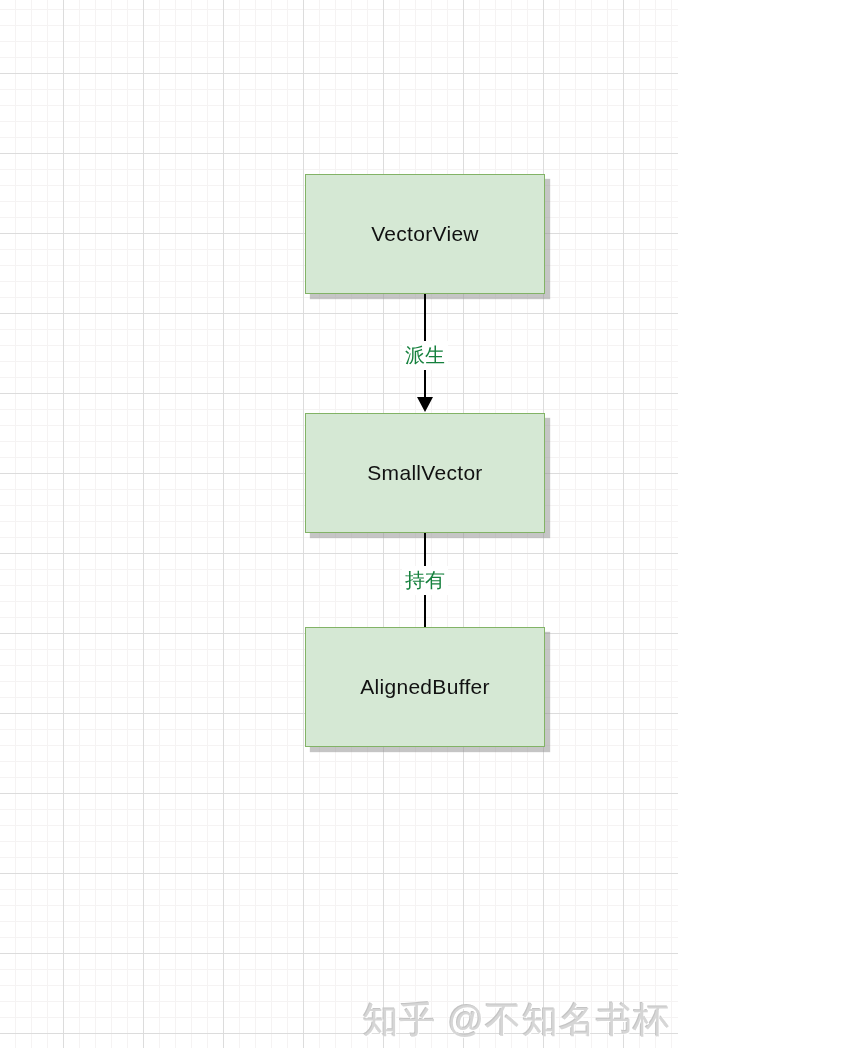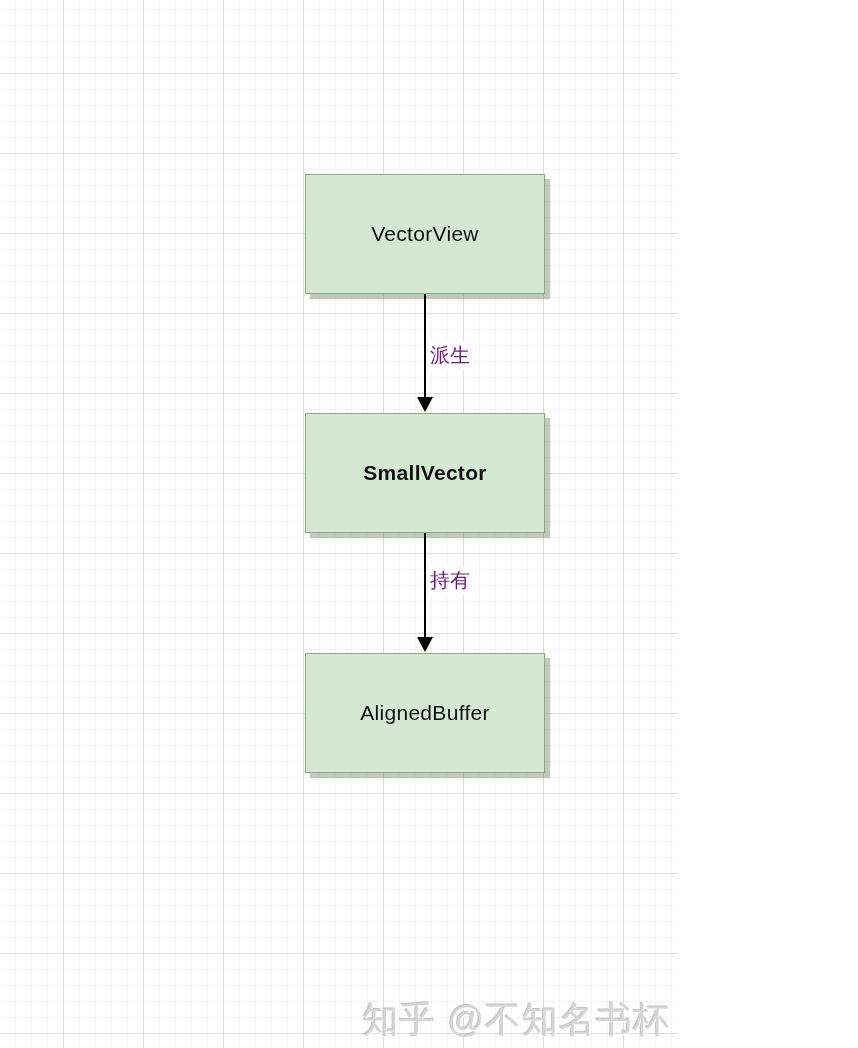--- a/index.html
+++ b/index.html
@@ -55,26 +55,26 @@
     position: absolute;
     left: 417px;
     width: 0;
     height: 0;
     border-left: 8px solid transparent;
     border-right: 8px solid transparent;
     border-top: 15px solid #000000;
   }
   .edge-label {
     position: absolute;
-    left: 450px;
+    left: 425px;
     transform: translateX(-50%);
     background: #ffffff;
     padding: 1px 3px;
     font-size: 20px;
-    color: #701a75;
+    color: #15803d;
     white-space: nowrap;
   }
   .watermark {
     position: absolute;
     top: 996px;
     right: 8px;
     font-size: 36px;
     letter-spacing: 1px;
     color: #d6d6d6;
     text-shadow: 1px 1px 0 #ffffff, -1px -1px 0 #c4c4c4;
@@ -87,27 +87,27 @@
 <div class="canvas">
 
   <div class="node" style="top:174px;">
     <span class="node-label">VectorView</span>
   </div>
 
   <div class="edge-line" style="top:294px; height:103px;"></div>
   <div class="arrowhead" style="top:397px;"></div>
   <div class="edge-label" style="top:341px;">派生</div>
 
-  <div class="node" style="top:413px;font-weight:bold;">
+  <div class="node" style="top:413px;">
     <span class="node-label">SmallVector</span>
   </div>
 
   <div class="edge-line" style="top:533px; height:104px;"></div>
   <div class="arrowhead" style="top:637px;"></div>
   <div class="edge-label" style="top:566px;">持有</div>
 
-  <div class="node" style="top:653px;">
+  <div class="node" style="top:627px;">
     <span class="node-label">AlignedBuffer</span>
   </div>
 
   <div class="watermark">知乎 @不知名书杯</div>
 
 </div>
 
 </body></html>

